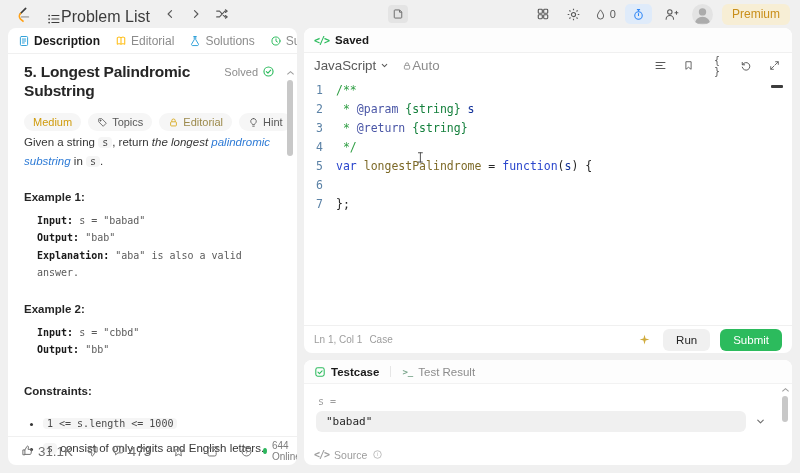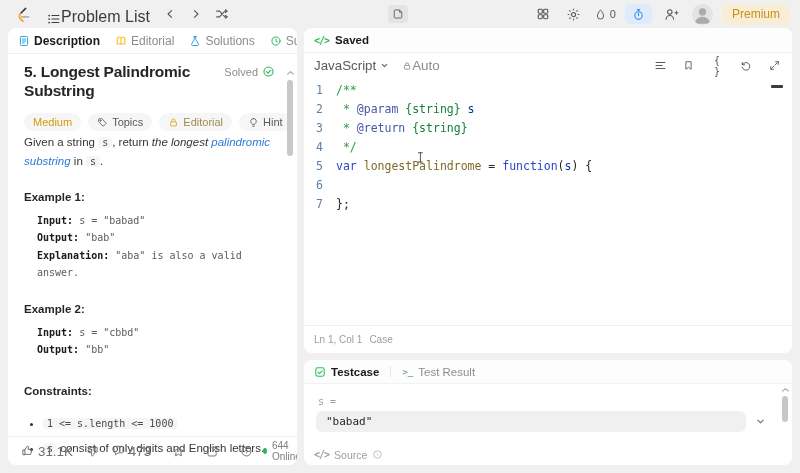--- a/index.html
+++ b/index.html
@@ -418,20 +418,29 @@
         <div class="minimap-dash"></div>
         <span class="ibeam">
           <svg width="9" height="14" viewBox="0 0 9 14" fill="none" stroke="currentColor" stroke-width="1.1" stroke-linecap="round">
               <path d="M2 1.2h5M4.5 1.2v11.6M2 12.8h5" transform="scale(0.8) translate(1,1)"></path>
             </svg>
         </span>
       </div>
       <div class="cp-footer">
         <span>Ln 1, Col 1</span>
         <span>Case</span>
+        <div class="cp-actions">
+          <button class="icon-btn" style="width:18px;height:18px">
+            <svg width="13" height="13" viewBox="0 0 16 16">
+                <path d="M8 2l1.3 4.7L14 8l-4.7 1.3L8 14l-1.3-4.7L2 8l4.7-1.3z" fill="#d0ab3c"></path>
+              </svg>
+          </button>
+          <button class="run-btn">Run</button>
+          <button class="submit-btn">Submit</button>
+        </div>
       </div>
     </section>
 
     <section class="panel tc-panel">
       <div class="tc-tabbar">
         <button class="tc-tab active">
           <svg width="12" height="12" viewBox="0 0 16 16" fill="none" stroke="#2cbb5d" stroke-width="1.4" stroke-linecap="round" stroke-linejoin="round">
             <rect x="2.4" y="2.4" width="11.2" height="11.2" rx="2.6"></rect>
               <path d="m5.3 8.2 2 2 3.5-3.8"></path>
           </svg>

